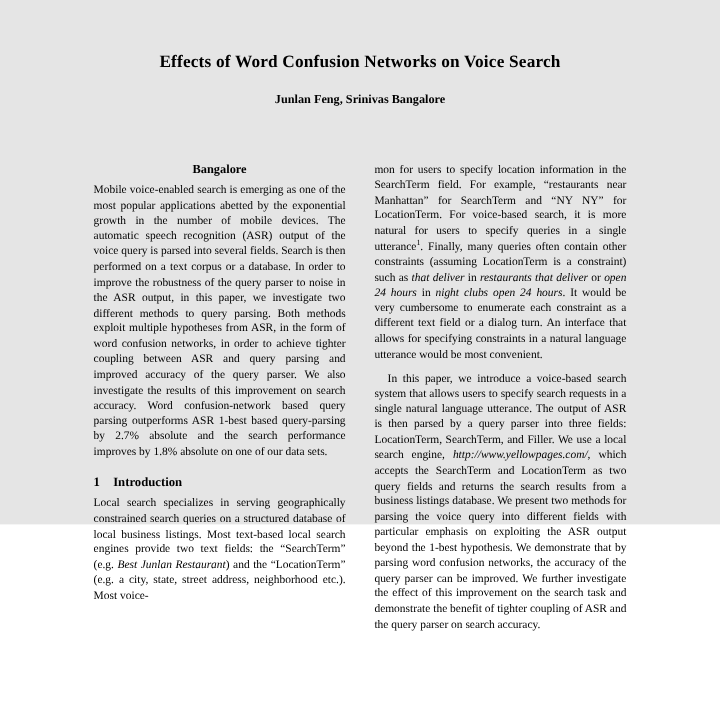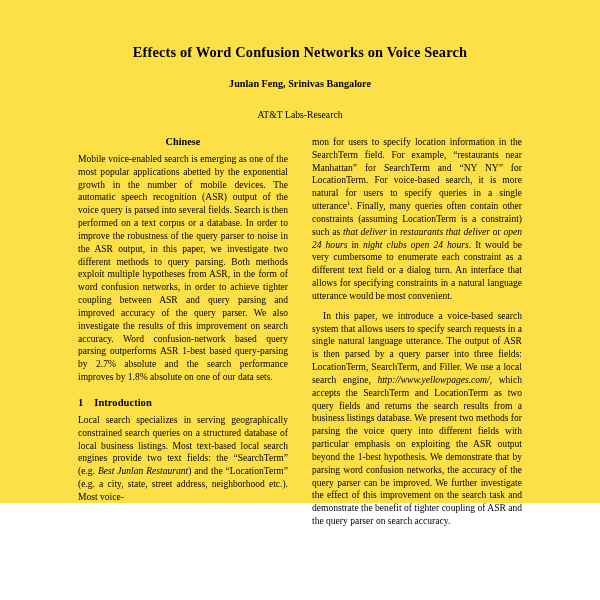--- a/index.html
+++ b/index.html
@@ -13,24 +13,24 @@
     height: 600px;
     overflow: hidden;
     font-family: "Liberation Serif", "DejaVu Serif", serif;
     color: #000000;
     -webkit-font-smoothing: antialiased;
   }
 
   .page {
     position: relative;
     width: 600px;
-    height: 503px;
+    height: 437px;
     box-sizing: border-box;
     padding: 0;
-    background: #fde047;
+    background: #e5e5e5;
   }
 
   
   .titleblock {
     text-align: center;
     padding-top: 44px;
   }
   .paper-title {
     font-size: 14.4px;
     font-weight: bold;
@@ -105,28 +105,27 @@
   }
 </style>
 </head>
 <body>
 
 <div class="page">
 
   <div class="titleblock">
     <h1 class="paper-title">Effects of Word Confusion Networks on Voice Search</h1>
     <div class="authors">Junlan Feng, Srinivas Bangalore</div>
-    <div class="affil">AT&amp;T Labs-Research</div>
   </div>
 
   <div class="columns">
 
     <div class="col">
 
-      <div class="sec-head-center">Chinese</div>
+      <div class="sec-head-center">Bangalore</div>
 
       <p class="body-par">Mobile voice-enabled search is emerging as one of the most popular applications abetted by the exponential growth in the number of mobile devices. The automatic speech recognition (ASR) output of the voice query is parsed into several fields. Search is then performed on a text corpus or a database. In order to improve the robustness of the query parser to noise in the ASR output, in this paper, we investigate two different methods to query parsing. Both methods exploit multiple hypotheses from ASR, in the form of word confusion networks, in order to achieve tighter coupling between ASR and query parsing and improved accuracy of the query parser. We also investigate the results of this improvement on search accuracy. Word confusion-network based query parsing outperforms ASR 1-best based query-parsing by 2.7% absolute and the search performance improves by 1.8% absolute on one of our data sets.</p>
 
       <div class="sec-head">
         <span class="sec-num">1</span>
         <span>Introduction</span>
       </div>
 
       <p class="body-par tight"><span>Local search specializes in serving geographically constrained search queries on a structured database of local business listings. Most text-based local search engines provide two text fields: the “SearchTerm” (e.g. <i>Best Junlan Restaurant</i>) and the “LocationTerm” (e.g. a city, state, street address, neighborhood etc.). Most voice-</span></p>
 

